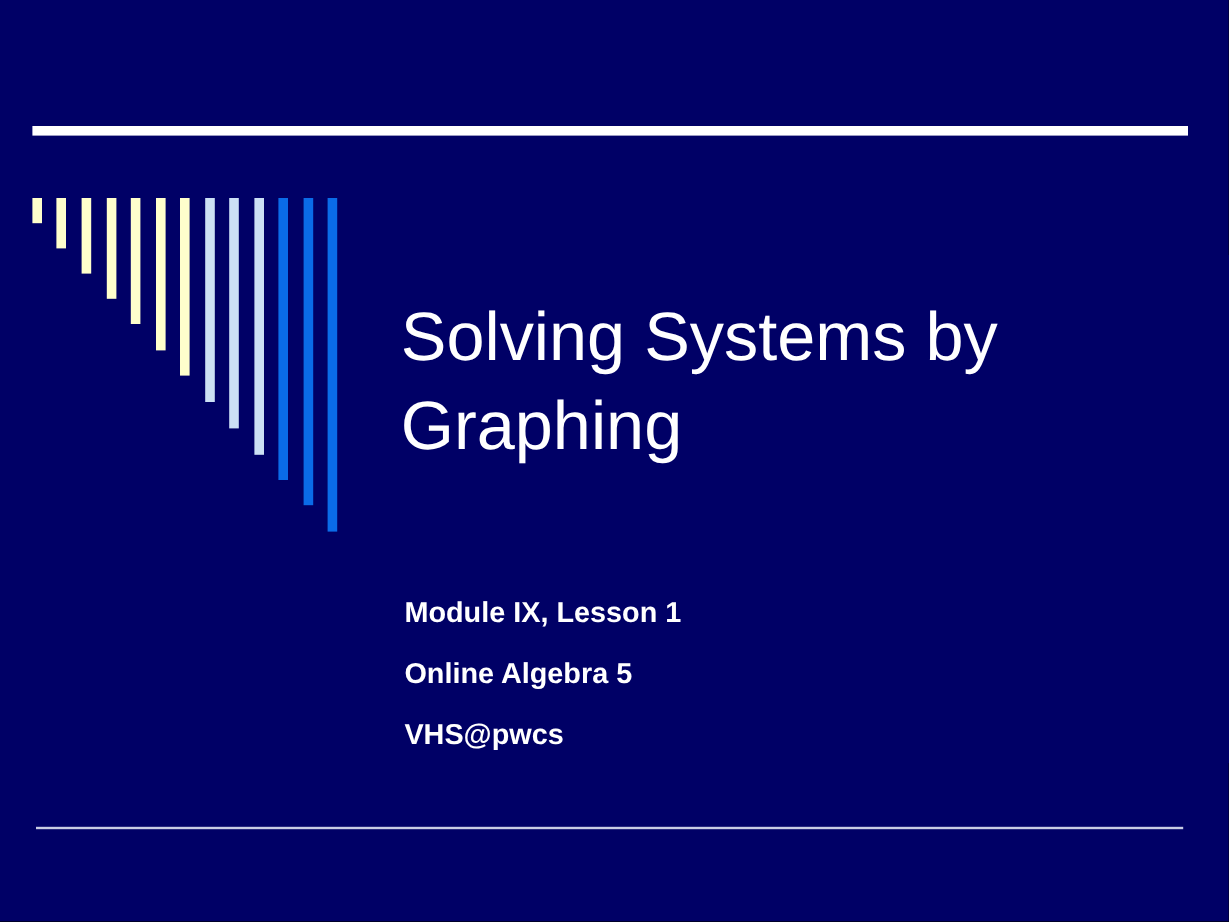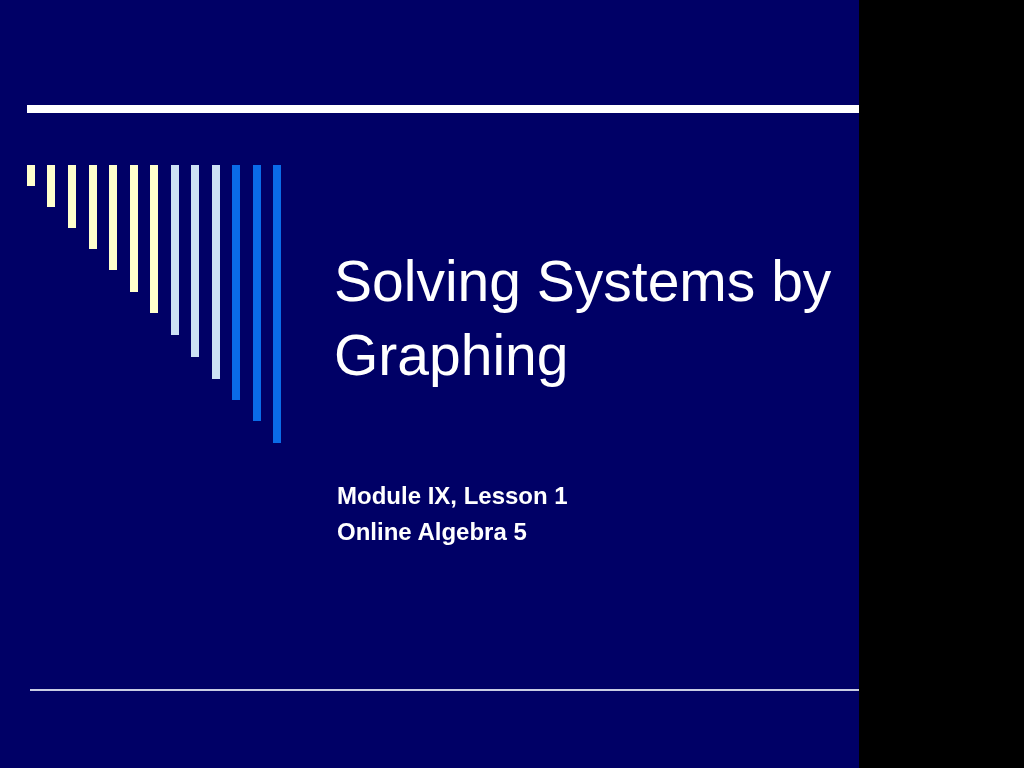--- a/index.html
+++ b/index.html
@@ -2,21 +2,21 @@
 <html><head>
 <meta charset="utf-8">
 <style>
   html, body {
     margin: 0;
     padding: 0;
     background: #000000;
   }
   .slide {
     position: relative;
-    width: 859px;
+    width: 1024px;
     height: 768px;
     background: #000066;
     overflow: hidden;
     font-family: "Liberation Sans", sans-serif;
   }
 
   
   .top-rule {
     position: absolute;
     left: 27px;
@@ -67,21 +67,21 @@
   .subtitle {
     position: absolute;
     left: 337px;
     top: 478px;
     width: 520px;
     color: #FFFFFF;
     font-size: 24px;
     font-weight: bold;
     line-height: 36px;
   }
-  .subtitle div { white-space: pre; }
+  .subtitle div { white-space: pre; margin-top: 15px; }
 </style>
 </head>
 <body>
 
 <div class="slide">
 
   <div class="top-rule"></div>
 
   <div class="bars">
       <div class="bar" style="left: 27px; top: 165px; height: 21px; background: rgb(255, 255, 204);"></div>
@@ -97,17 +97,18 @@
       <div class="bar" style="left: 232px; top: 165px; height: 235px; background: rgb(10, 107, 232);"></div>
       <div class="bar" style="left: 253px; top: 165px; height: 256px; background: rgb(10, 107, 232);"></div>
       <div class="bar" style="left: 273px; top: 165px; height: 278px; background: rgb(10, 107, 232);"></div>
     </div>
 
   <h1 class="title">Solving Systems by Graphing</h1>
 
   <div class="subtitle">
     <div>Module IX, Lesson 1</div>
     <div>Online Algebra 5</div>
+    <div>VHS@pwcs</div>
   </div>
 
   <div class="bottom-rule"></div>
 
 </div>
 
 </body></html>

